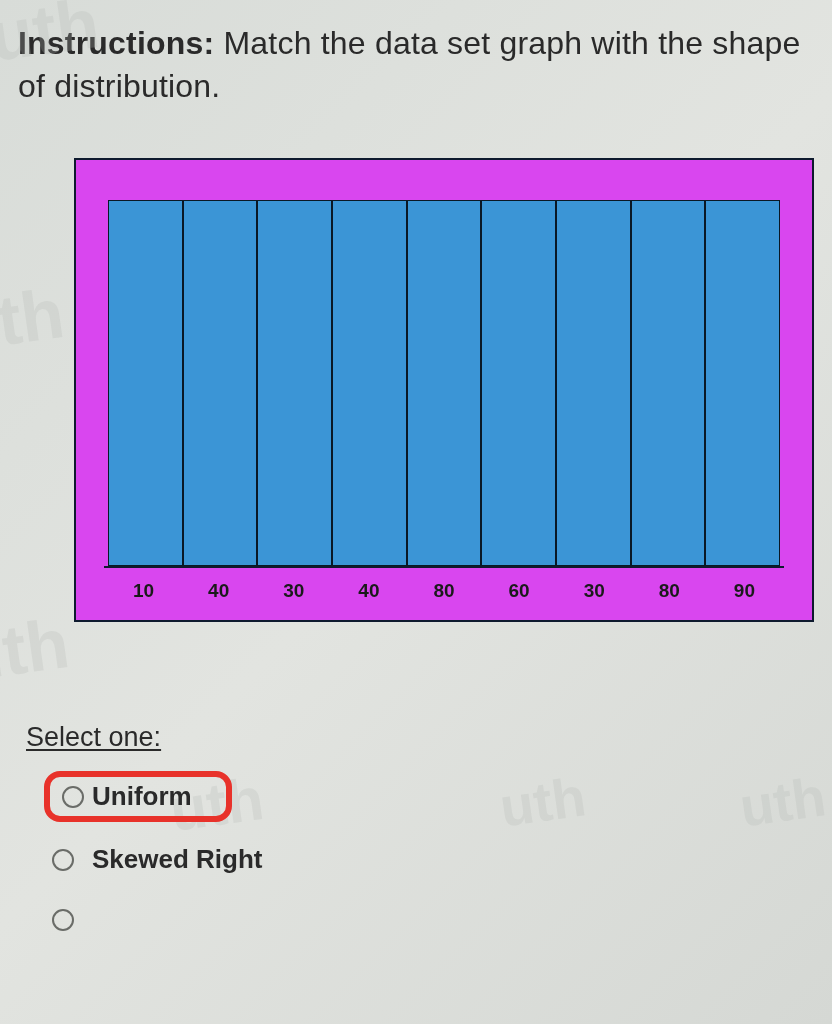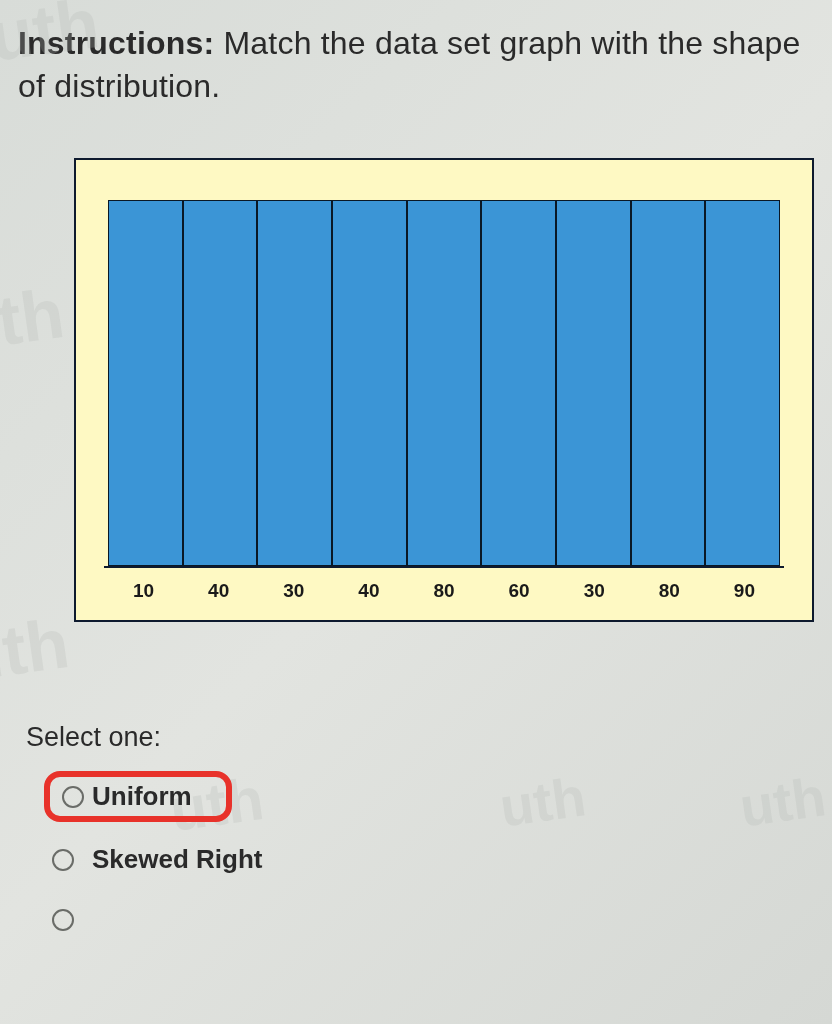--- a/index.html
+++ b/index.html
@@ -31,21 +31,21 @@
       line-height: 1.35;
       margin-bottom: 50px;
       letter-spacing: 0.2px;
     }
     .instructions-label {
       font-weight: bold;
     }
     .chart-container {
       margin-left: 56px;
       width: 740px;
-      background: #fef9c3;
+      background: #d946ef;
       border: 2px solid #0e1a2e;
       padding: 16px 0 14px 0;
     }
     .chart-area {
       position: relative;
       height: 390px;
       padding: 0 30px;
     }
     .bars {
       display: flex;
@@ -82,20 +82,21 @@
       font-size: 19px;
       font-weight: 600;
       color: #1a1a1a;
     }
     .select-section {
       margin-top: 100px;
       margin-left: 8px;
     }
     .select-label {
       font-size: 27px;
+      text-decoration: underline;
       text-underline-offset: 3px;
       margin-bottom: 18px;
     }
     .options {
       margin-left: 22px;
     }
     .option {
       display: flex;
       align-items: center;
       gap: 18px;

